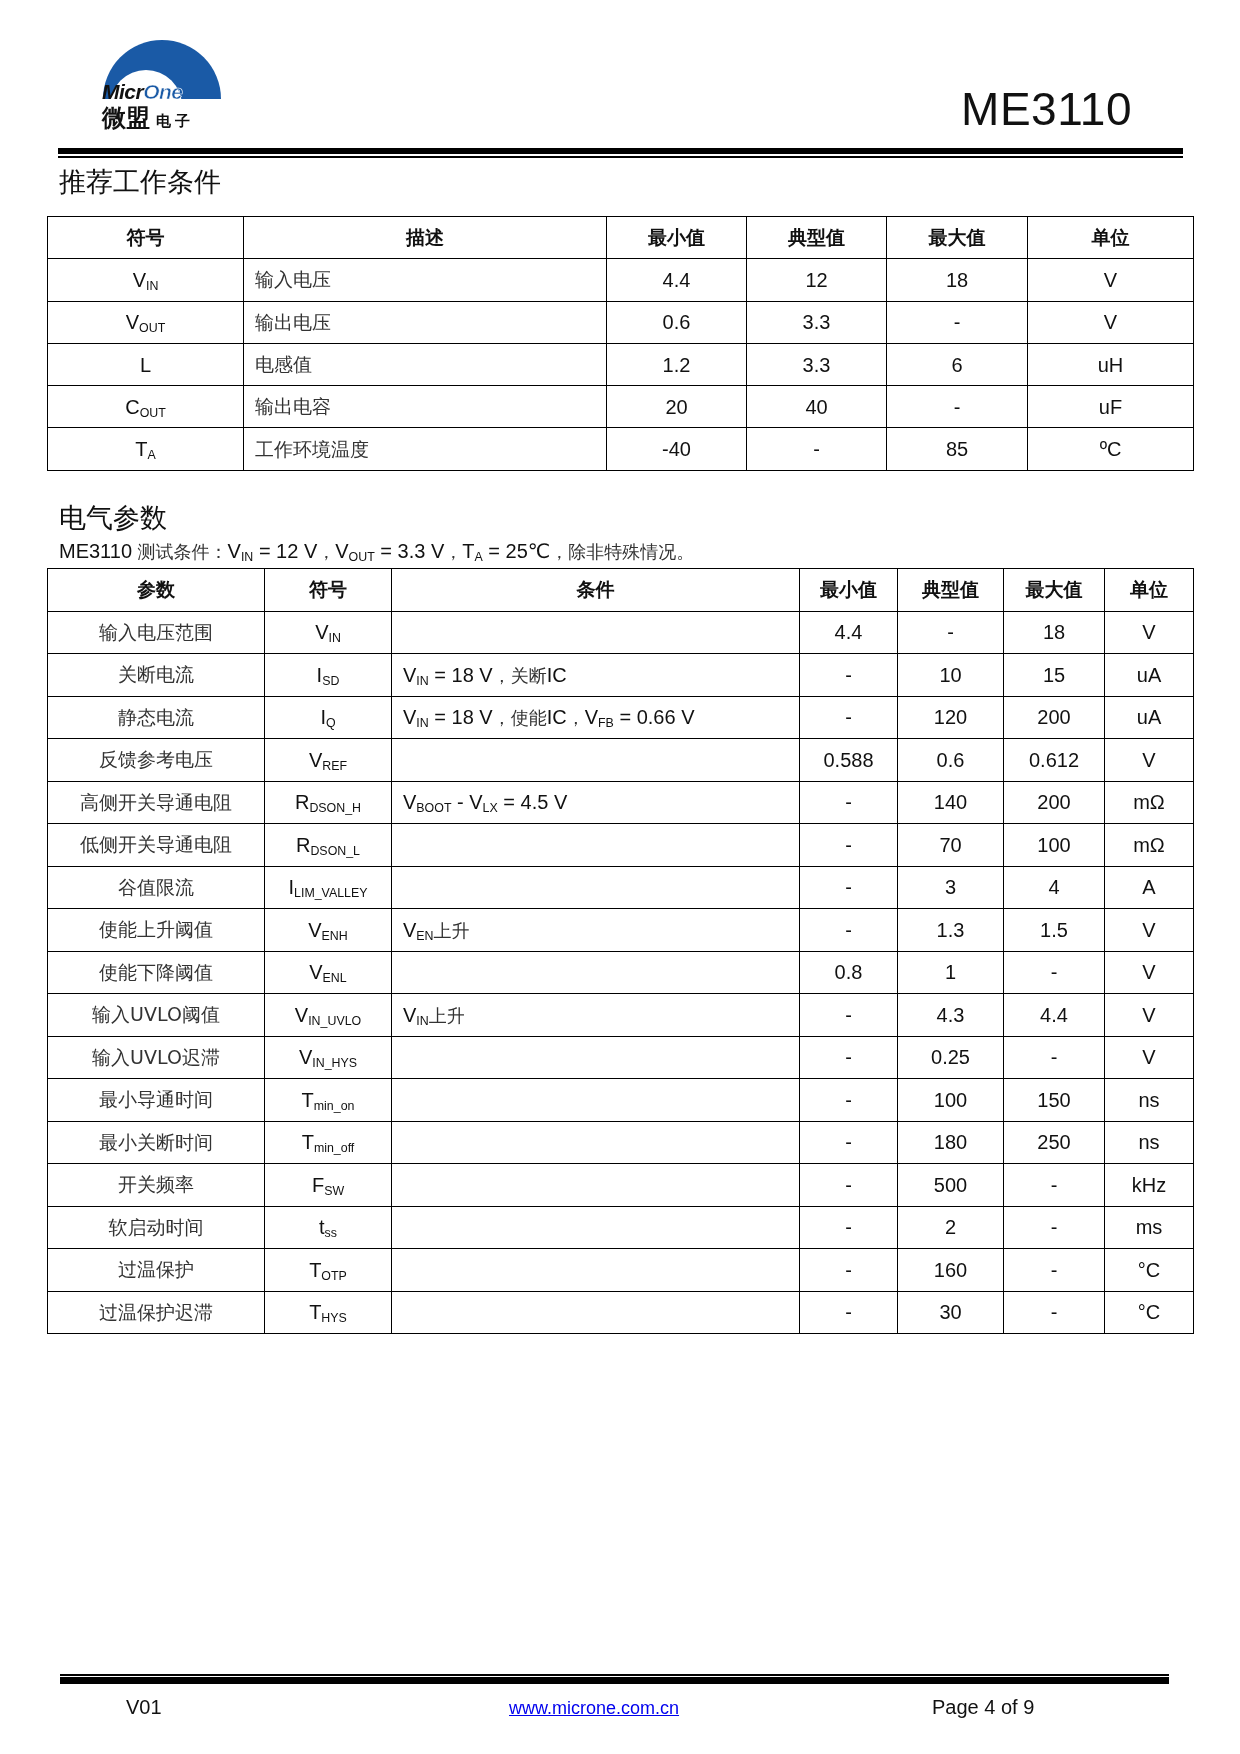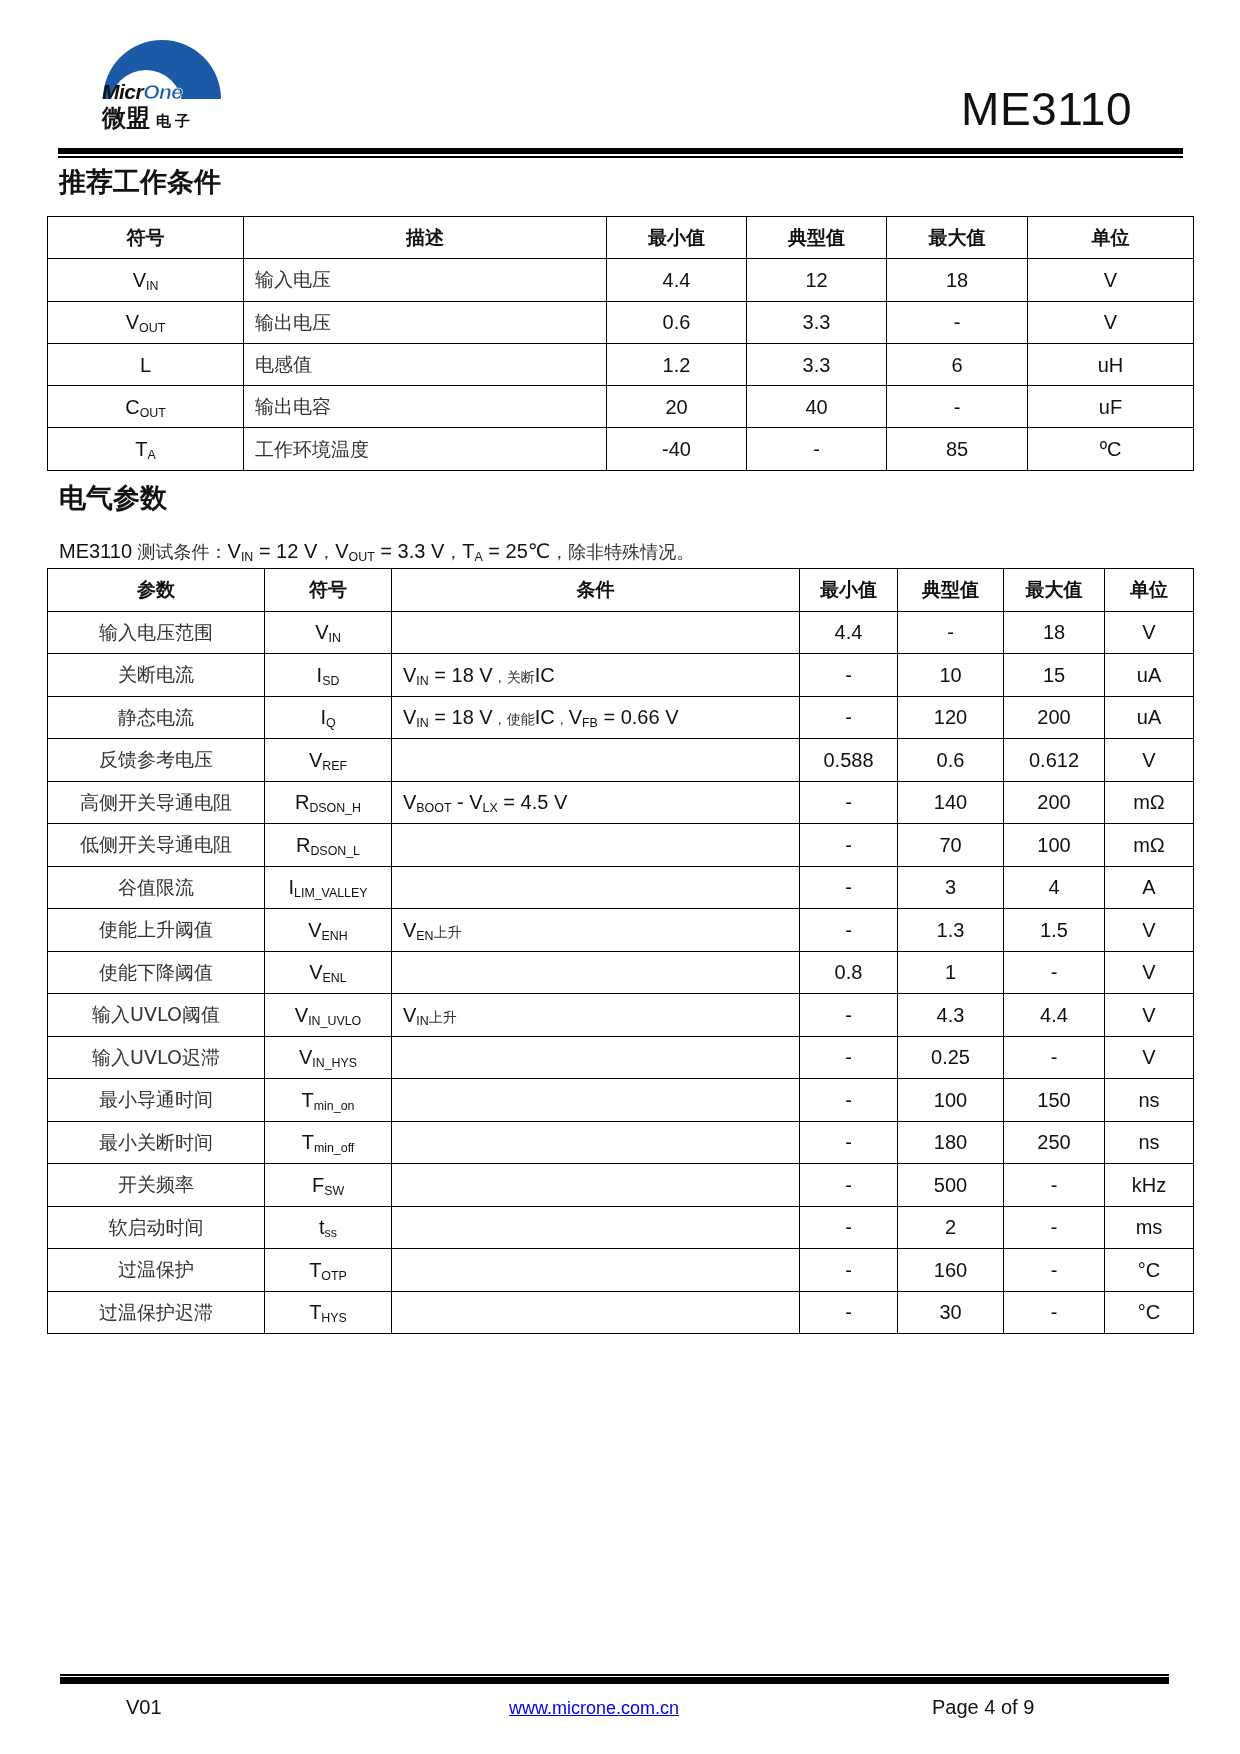--- a/index.html
+++ b/index.html
@@ -25,38 +25,38 @@
     .rule { position: absolute; height: 10px; }
     .rule .thick { position: absolute; left: 0; right: 0; height: 6px; background: #000; }
     .rule .thin { position: absolute; left: 0; right: 0; height: 1.5px; background: #000; }
     .rule-top { left: 58px; width: 1125px; top: 148px; }
     .rule-top .thick { top: 0; } .rule-top .thin { top: 8px; }
     .rule-bottom { left: 60px; width: 1109px; top: 1674px; }
     .rule-bottom .thin { top: 0; } .rule-bottom .thick { top: 3px; height: 7px; }
 
     
     .section-title { position: absolute; left: 59px; font-size: 27px; line-height: 1;
-                     font-weight: bold; font-family: "DejaVu Sans", sans-serif; color: #111; }
+                     font-weight: normal; font-family: "DejaVu Sans", sans-serif; color: #111; }
     .st-1 { top: 168px; }
-    .st-2 { top: 484px; }
+    .st-2 { top: 504px; }
 
     .test-cond { position: absolute; left: 59px; top: 540px; font-size: 20px; line-height: 1.1;
                  color: #111; white-space: nowrap; }
     .test-cond .cn { font-family: "DejaVu Sans", sans-serif; font-size: 18px; color: #333; }
 
     sub { font-size: 0.62em; vertical-align: -0.25em; line-height: 0; }
 
     
     table { position: absolute; border-collapse: collapse; table-layout: fixed; }
     td, th { border: 1.5px solid #000; padding: 0; font-size: 20px; text-align: center;
              vertical-align: middle; line-height: 1; color: #111; font-weight: normal; }
     th { font-family: Liberation Sans, sans-serif; font-weight: bold; font-size: 19px; }
     td.cn { font-family: "DejaVu Sans", sans-serif; font-size: 19px; color: #333; }
     td.left { text-align: left; padding-left: 11px; }
-    td .cn-inline { font-family: Liberation Serif, serif; font-size: 14px; color: #333; }
+    td .cn-inline { font-family: Liberation Serif, serif; font-size: 18px; color: #333; }
 
     .tbl-rec { left: 47px; top: 216px; width: 1146px; }
     .tbl-rec tr { height: 42.3px; }
 
     .tbl-elec { left: 47px; top: 568px; width: 1146px; }
     .tbl-elec tr { height: 42.5px; }
 
     
     .footer-item { position: absolute; top: 1697px; font-size: 20px; line-height: 1; color: #111; }
     .f-ver { left: 126px; }

